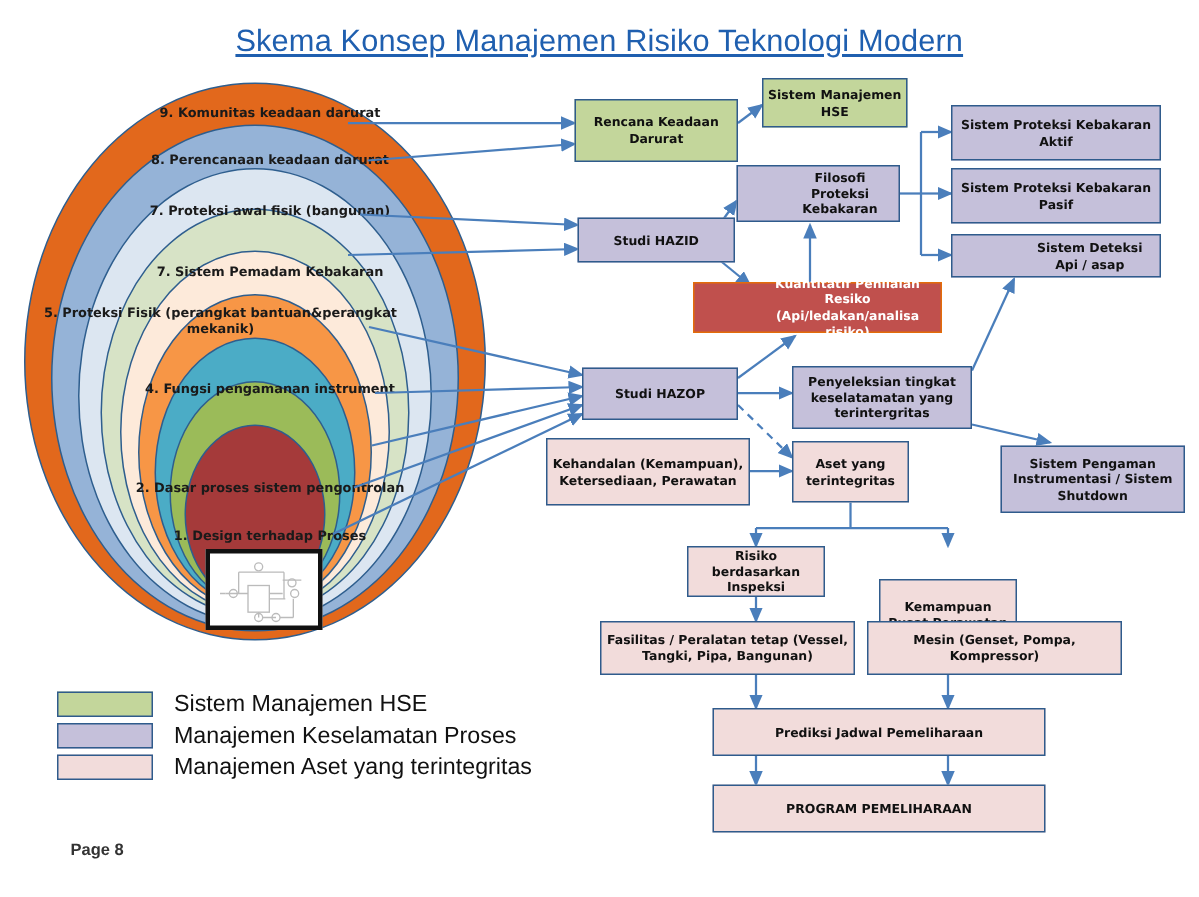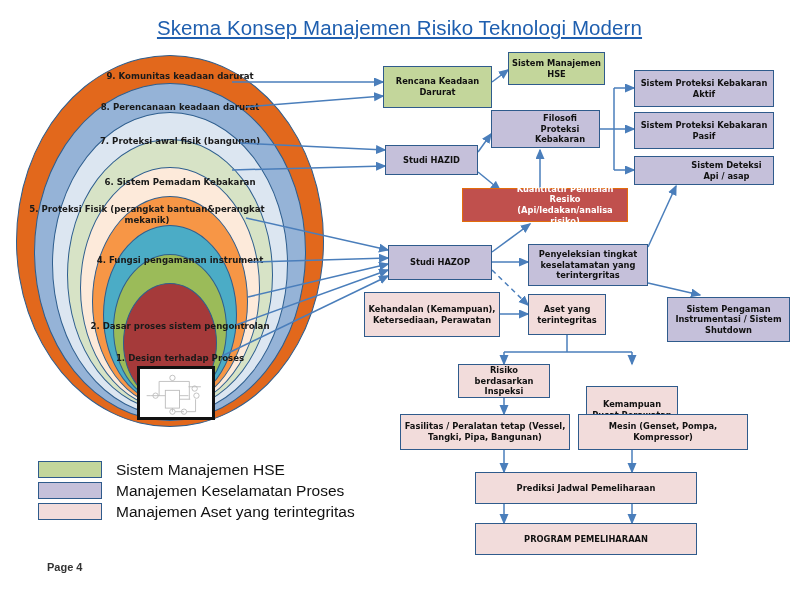--- a/index.html
+++ b/index.html
@@ -63,21 +63,21 @@
     <div class="ell" style="left:67px;top:139px;width:206px;height:272px;background:#D7E3C6;"></div>
     <div class="ell" style="left:80px;top:167px;width:180px;height:242px;background:#FDEADA;"></div>
     <div class="ell" style="left:92px;top:196px;width:156px;height:211px;background:#F79646;"></div>
     <div class="ell" style="left:103px;top:225px;width:134px;height:180px;background:#4BACC6;"></div>
     <div class="ell" style="left:113px;top:254px;width:114px;height:150px;background:#9BBB59;"></div>
     <div class="ell" style="left:123px;top:283px;width:94px;height:120px;background:#A53A3A;"></div>
 
     <div class="ell-label" style="top:71px;">9. Komunitas keadaan darurat</div>
     <div class="ell-label" style="top:102px;">8. Perencanaan keadaan darurat</div>
     <div class="ell-label" style="top:136px;">7. Proteksi awal fisik (bangunan)</div>
-    <div class="ell-label" style="top:177px;">6. Sistem Pemadam Kebakaran</div>
+    <div class="ell-label" style="top:177px;">7. Sistem Pemadam Kebakaran</div>
     <div class="ell-label" style="top:204px;left:22px;width:250px;">5. Proteksi Fisik (perangkat bantuan&amp;perangkat mekanik)</div>
     <div class="ell-label" style="top:255px;">4. Fungsi pengamanan instrument</div>
     <div class="ell-label" style="top:321px;">2. Dasar proses sistem pengontrolan</div>
     <div class="ell-label" style="top:353px;">1. Design terhadap Proses</div>
 
     <div id="pid" style="left:137px;top:366px;width:78px;height:54px;">
       <svg width="100%" height="100%" viewBox="0 0 78 54">
         <g stroke="#bbb" fill="none" stroke-width="1">
           <rect x="27" y="24" width="16" height="20"></rect>
           <path d="M10 30 h17 M43 34 h12 M20 14 h34 M54 14 v20 M20 14 v16 M43 30 h10 M53 20 h14"></path>
@@ -163,21 +163,21 @@
   <div class="box green" style="left:508px;top:52px;width:97px;height:33px;">Sistem Manajemen HSE</div>
 
   <div class="box purple" style="left:634px;top:70px;width:140px;height:37px;">Sistem Proteksi Kebakaran Aktif</div>
 
   <div class="box purple" style="left:634px;top:112px;width:140px;height:37px;">Sistem Proteksi Kebakaran Pasif</div>
 
   <div class="box purple" style="left:634px;top:156px;width:140px;height:29px;padding-left:48px;">Sistem Deteksi Api / asap</div>
 
   <div class="box purple" style="left:491px;top:110px;width:109px;height:38px;padding-left:32px;">Filosofi Proteksi Kebakaran</div>
 
-  <div class="box purple" style="left:385px;top:145px;width:93px;height:30px;">Studi HAZID</div>
+  <div class="box purple" style="left:385px;top:145px;width:105px;height:30px;">Studi HAZID</div>
 
   <div class="box red" style="left:462px;top:188px;width:166px;height:34px;padding-left:43px;">Kuantitatif  Penilaian Resiko (Api/ledakan/analisa risiko)</div>
 
   <div class="box purple" style="left:388px;top:245px;width:104px;height:35px;">Studi HAZOP</div>
 
   <div class="box purple" style="left:528px;top:244px;width:120px;height:42px;">Penyeleksian tingkat keselatamatan yang terintergritas</div>
 
   <div class="box purple" style="left:667px;top:297px;width:123px;height:45px;">Sistem Pengaman Instrumentasi / Sistem Shutdown</div>
 
   <div class="box pink" style="left:364px;top:292px;width:136px;height:45px;">Kehandalan (Kemampuan), Ketersediaan, Perawatan</div>
@@ -204,14 +204,14 @@
     <div class="leg-row">
       <span class="leg-sw" style="background:#C5C0DA;"></span>
       <span class="leg-txt">Manajemen Keselamatan Proses</span>
     </div>
     <div class="leg-row">
       <span class="leg-sw" style="background:#F2DCDB;"></span>
       <span class="leg-txt">Manajemen Aset yang terintegritas</span>
     </div>
   </div>
 
-  <div id="page">Page 4</div>
+  <div id="page">Page 8</div>
 </div>
 
 </body></html>

